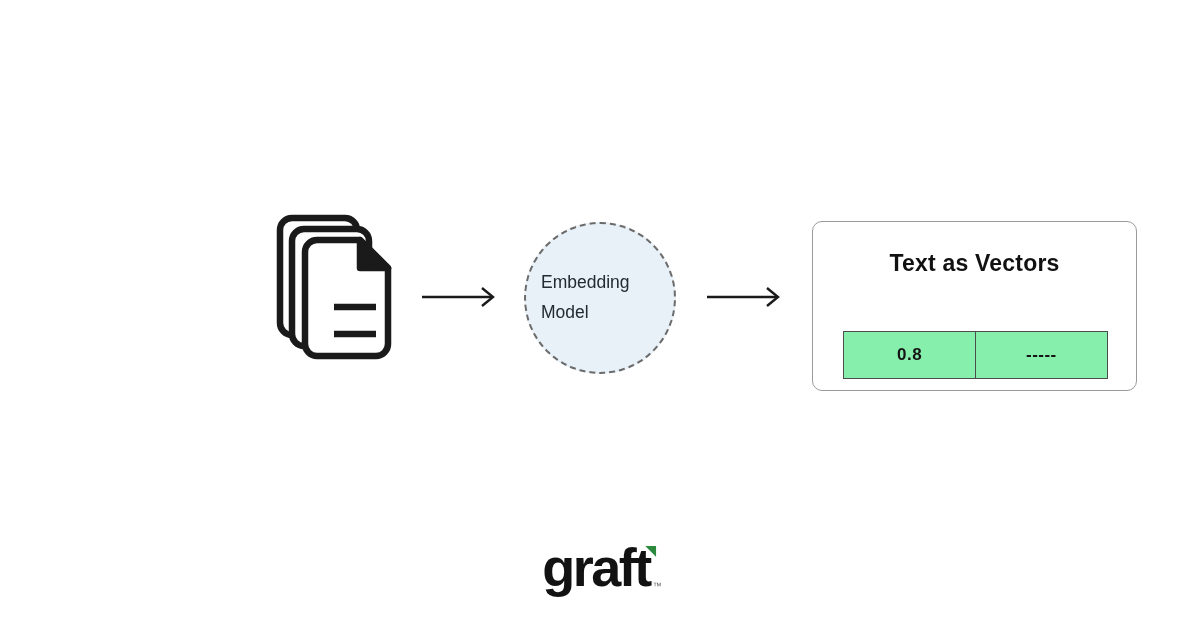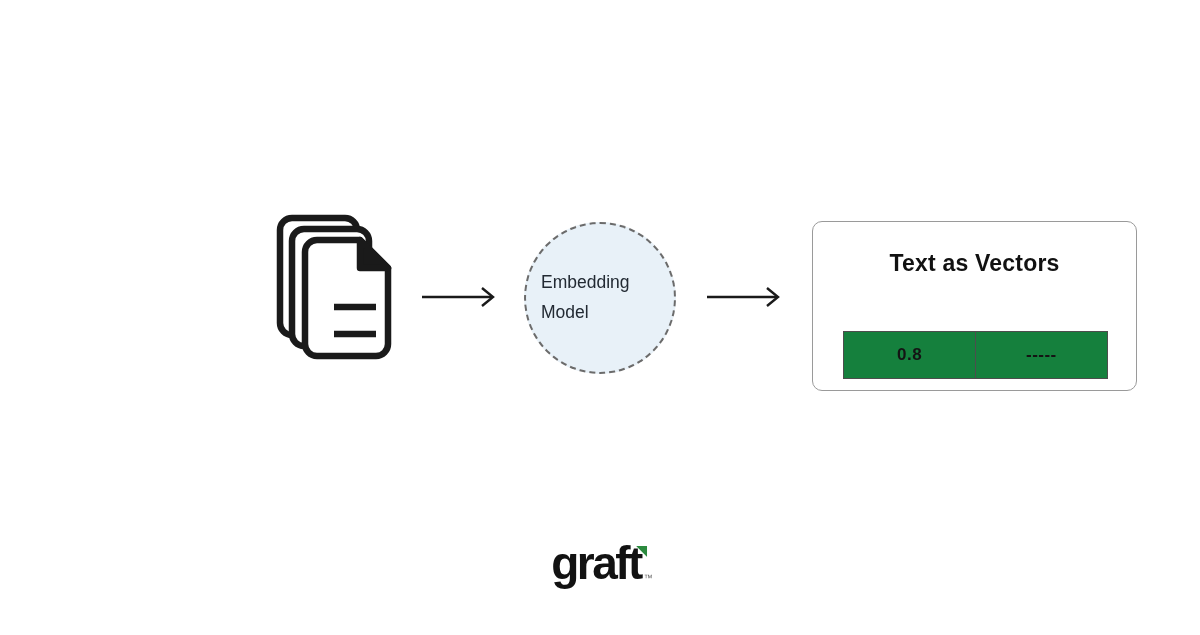--- a/index.html
+++ b/index.html
@@ -75,21 +75,21 @@
   .vector-row {
     position: absolute;
     left: 30px;
     top: 109px;
     width: 265px;
     height: 48px;
     display: flex;
   }
   .vector-cell {
     flex: 1 1 0;
-    background: #15803d;
+    background: #86efac;
     border: 1.5px solid #4d4d4d;
     display: flex;
     align-items: center;
     justify-content: center;
     font-size: 17px;
     font-weight: 600;
     color: #141414;
     letter-spacing: 0.5px;
   }
   .vector-cell + .vector-cell { margin-left: -1.5px; }
@@ -97,21 +97,21 @@
   
   .logo {
     position: absolute;
     left: 50%;
     top: 538px;
     transform: translateX(-50%);
     display: inline-block;
     padding-right: 8px;
   }
   .logo-text {
-    font-size: 46px;
+    font-size: 54px;
     font-weight: 700;
     letter-spacing: -2.5px;
     color: #121212;
     line-height: 1.1;
   }
   .leaf-icon {
     position: absolute;
     top: 8px;
     right: 2px;
     width: 11px;

